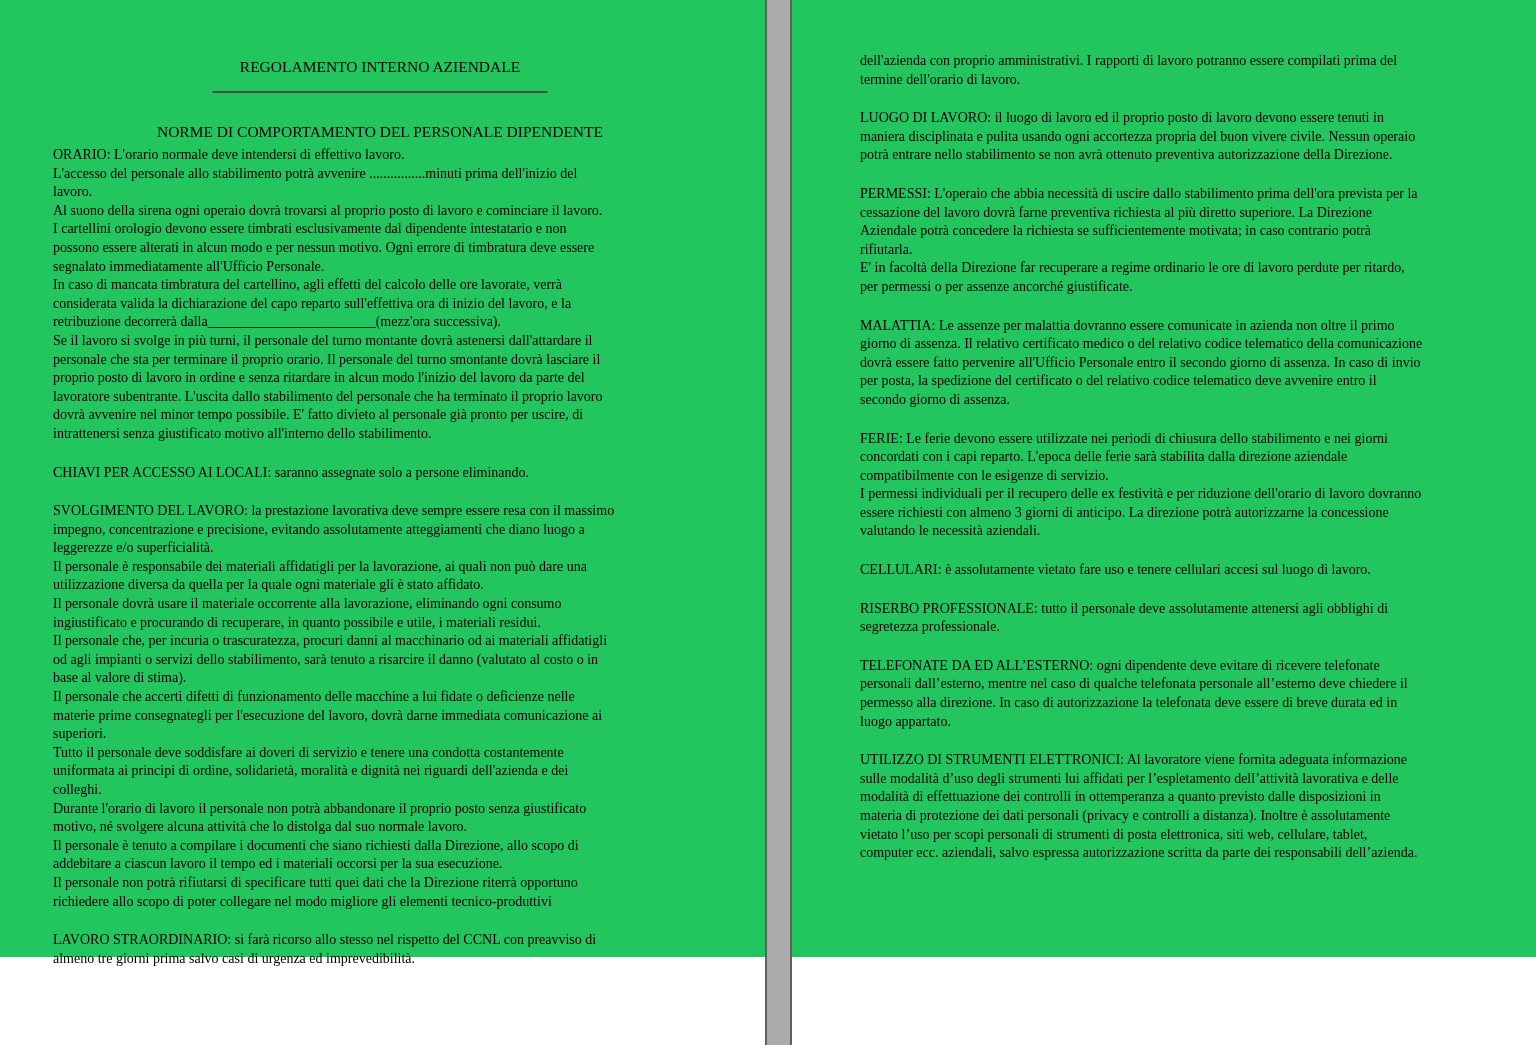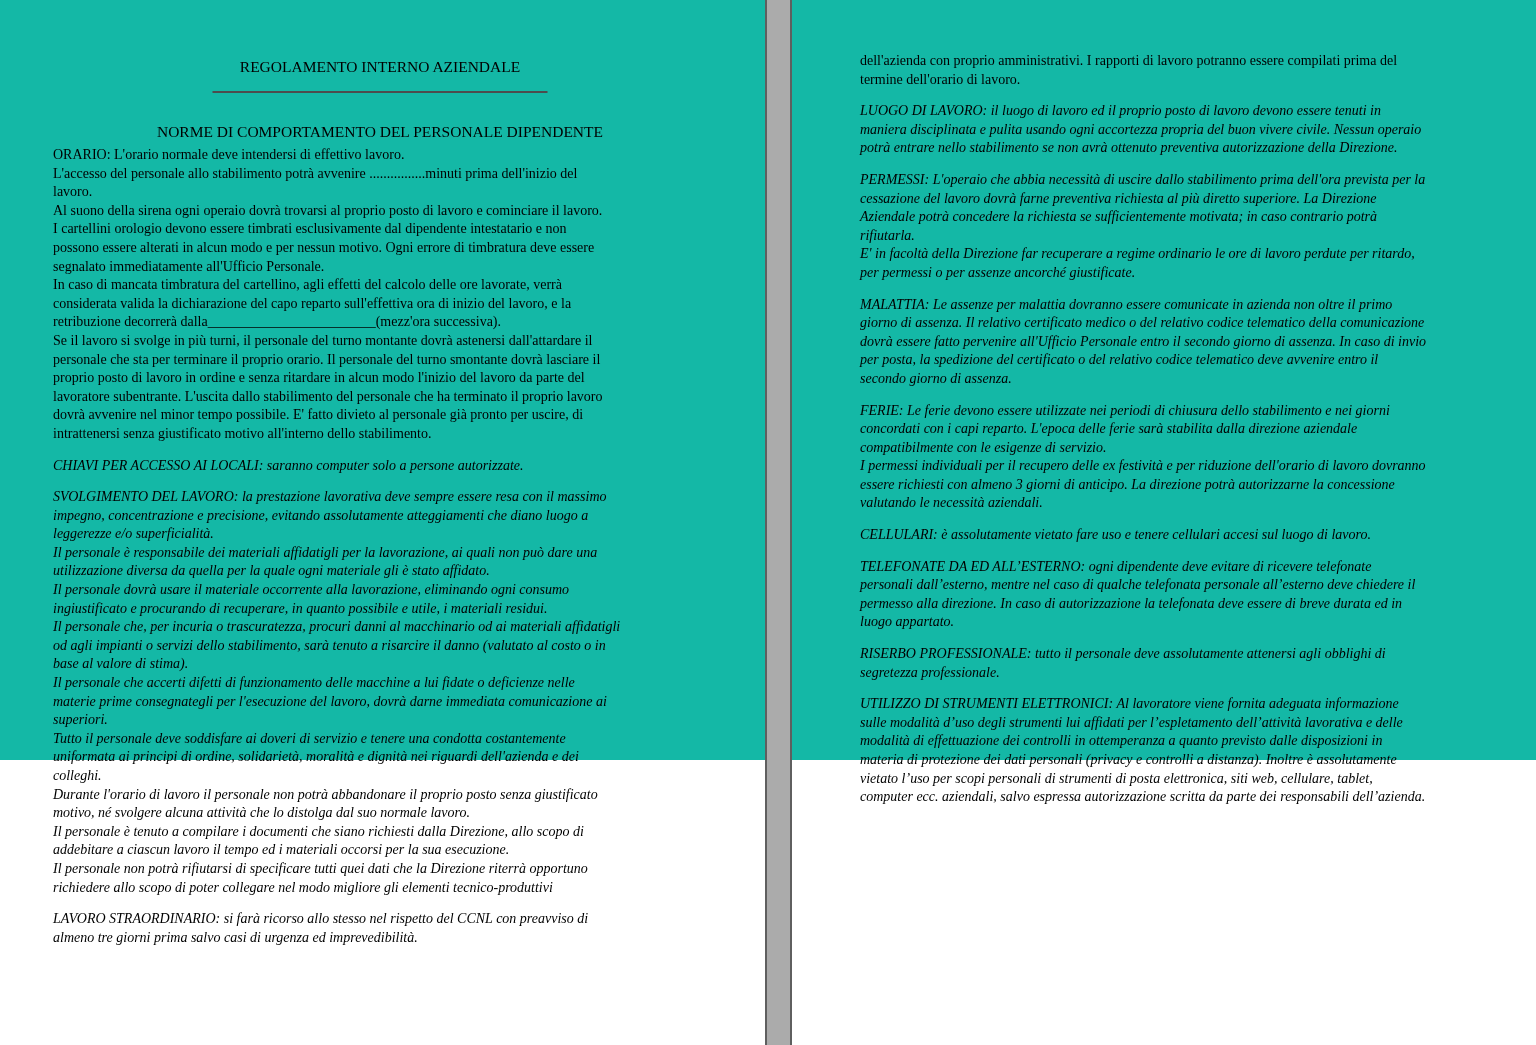--- a/index.html
+++ b/index.html
@@ -16,22 +16,22 @@
     color: #000000;
   }
   .spread {
     position: absolute;
     inset: 0;
     background: #ffffff;
   }
   .page {
     position: absolute;
     top: 0;
-    height: 760px;
-    background: #14b8a6;
+    height: 957px;
+    background: #22c55e;
   }
   #page-left  { left: 0;     width: 765px; }
   #page-right { left: 792px; width: 744px; }
   .page-divider {
     position: absolute;
     left: 765px;
     top: 0;
     width: 27px;
     height: 1045px;
     background: #ababab;
@@ -86,22 +86,21 @@
     left: 0;
   }
   #left-body  { top: 146px; }
   #right-body { top: 52px;  }
   .para {
     font-size: 14px;
     line-height: 18.6px;
     white-space: pre;
   }
   .para + .para {
-    margin-top: 13px;
-    font-style: italic;
+    margin-top: 20px;
   }
 </style>
 </head>
 <body>
 
 <div class="spread">
 
   <div class="page" id="page-left">
     <div class="left-inner">
       <div class="doc-title">REGOLAMENTO INTERNO AZIENDALE</div>
@@ -117,21 +116,21 @@
 segnalato immediatamente all'Ufficio Personale.
 In caso di mancata timbratura del cartellino, agli effetti del calcolo delle ore lavorate, verrà
 considerata valida la dichiarazione del capo reparto sull'effettiva ora di inizio del lavoro, e la
 retribuzione decorrerà dalla________________________(mezz'ora successiva).
 Se il lavoro si svolge in più turni, il personale del turno montante dovrà astenersi dall'attardare il
 personale che sta per terminare il proprio orario. Il personale del turno smontante dovrà lasciare il
 proprio posto di lavoro in ordine e senza ritardare in alcun modo l'inizio del lavoro da parte del
 lavoratore subentrante. L'uscita dallo stabilimento del personale che ha terminato il proprio lavoro
 dovrà avvenire nel minor tempo possibile. E' fatto divieto al personale già pronto per uscire, di
 intrattenersi senza giustificato motivo all'interno dello stabilimento.</div>
-        <div class="para">CHIAVI PER ACCESSO AI LOCALI: saranno computer solo a persone autorizzate.</div>
+        <div class="para">CHIAVI PER ACCESSO AI LOCALI: saranno assegnate solo a persone eliminando.</div>
         <div class="para">SVOLGIMENTO DEL LAVORO: la prestazione lavorativa deve sempre essere resa con il massimo
 impegno, concentrazione e precisione, evitando assolutamente atteggiamenti che diano luogo a
 leggerezze e/o superficialità.
 Il personale è responsabile dei materiali affidatigli per la lavorazione, ai quali non può dare una
 utilizzazione diversa da quella per la quale ogni materiale gli è stato affidato.
 Il personale dovrà usare il materiale occorrente alla lavorazione, eliminando ogni consumo
 ingiustificato e procurando di recuperare, in quanto possibile e utile, i materiali residui.
 Il personale che, per incuria o trascuratezza, procuri danni al macchinario od ai materiali affidatigli
 od agli impianti o servizi dello stabilimento, sarà tenuto a risarcire il danno (valutato al costo o in
 base al valore di stima).
@@ -174,26 +173,26 @@
 dovrà essere fatto pervenire all'Ufficio Personale entro il secondo giorno di assenza. In caso di invio
 per posta, la spedizione del certificato o del relativo codice telematico deve avvenire entro il
 secondo giorno di assenza.</div>
         <div class="para">FERIE: Le ferie devono essere utilizzate nei periodi di chiusura dello stabilimento e nei giorni
 concordati con i capi reparto. L'epoca delle ferie sarà stabilita dalla direzione aziendale
 compatibilmente con le esigenze di servizio.
 I permessi individuali per il recupero delle ex festività e per riduzione dell'orario di lavoro dovranno
 essere richiesti con almeno 3 giorni di anticipo. La direzione potrà autorizzarne la concessione
 valutando le necessità aziendali.</div>
         <div class="para">CELLULARI: è assolutamente vietato fare uso e tenere cellulari accesi sul luogo di lavoro.</div>
+        <div class="para">RISERBO PROFESSIONALE: tutto il personale deve assolutamente attenersi agli obblighi di
+segretezza professionale.</div>
         <div class="para">TELEFONATE DA ED ALL’ESTERNO: ogni dipendente deve evitare di ricevere telefonate
 personali dall’esterno, mentre nel caso di qualche telefonata personale all’esterno deve chiedere il
 permesso alla direzione. In caso di autorizzazione la telefonata deve essere di breve durata ed in
 luogo appartato.</div>
-        <div class="para">RISERBO PROFESSIONALE: tutto il personale deve assolutamente attenersi agli obblighi di
-segretezza professionale.</div>
         <div class="para">UTILIZZO DI STRUMENTI ELETTRONICI: Al lavoratore viene fornita adeguata informazione
 sulle modalità d’uso degli strumenti lui affidati per l’espletamento dell’attività lavorativa e delle
 modalità di effettuazione dei controlli in ottemperanza a quanto previsto dalle disposizioni in
 materia di protezione dei dati personali (privacy e controlli a distanza). Inoltre è assolutamente
 vietato l’uso per scopi personali di strumenti di posta elettronica, siti web, cellulare, tablet,
 computer ecc. aziendali, salvo espressa autorizzazione scritta da parte dei responsabili dell’azienda.</div>
       </div>
     </div>
   </div>
 

